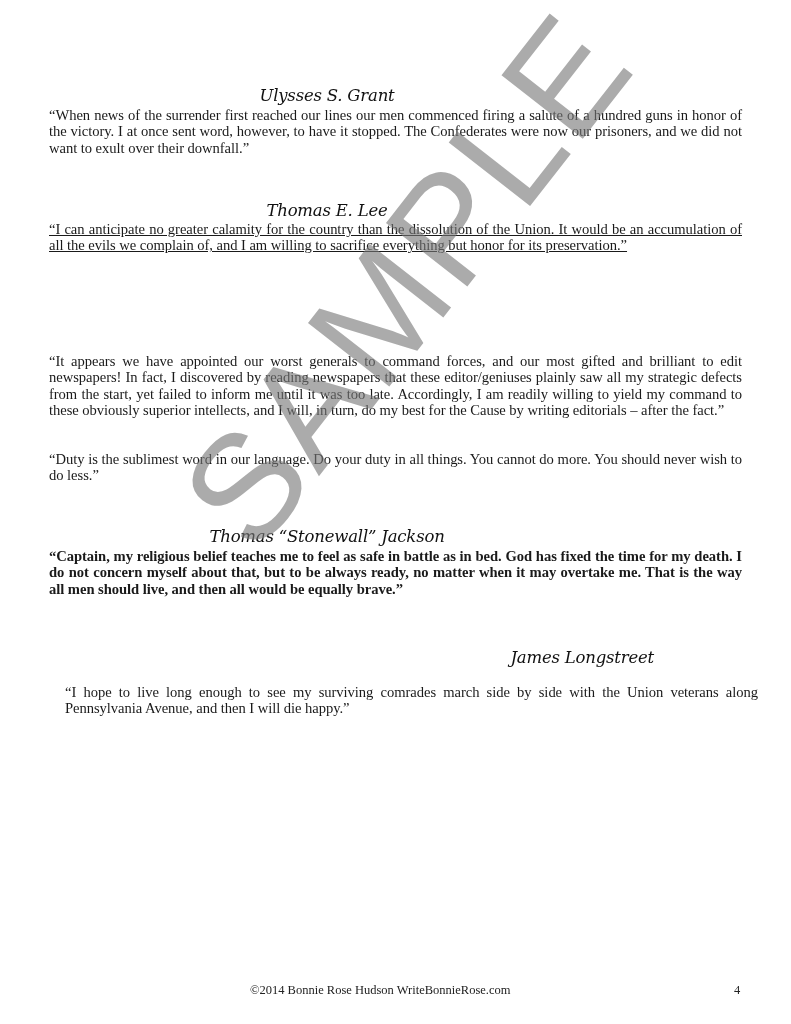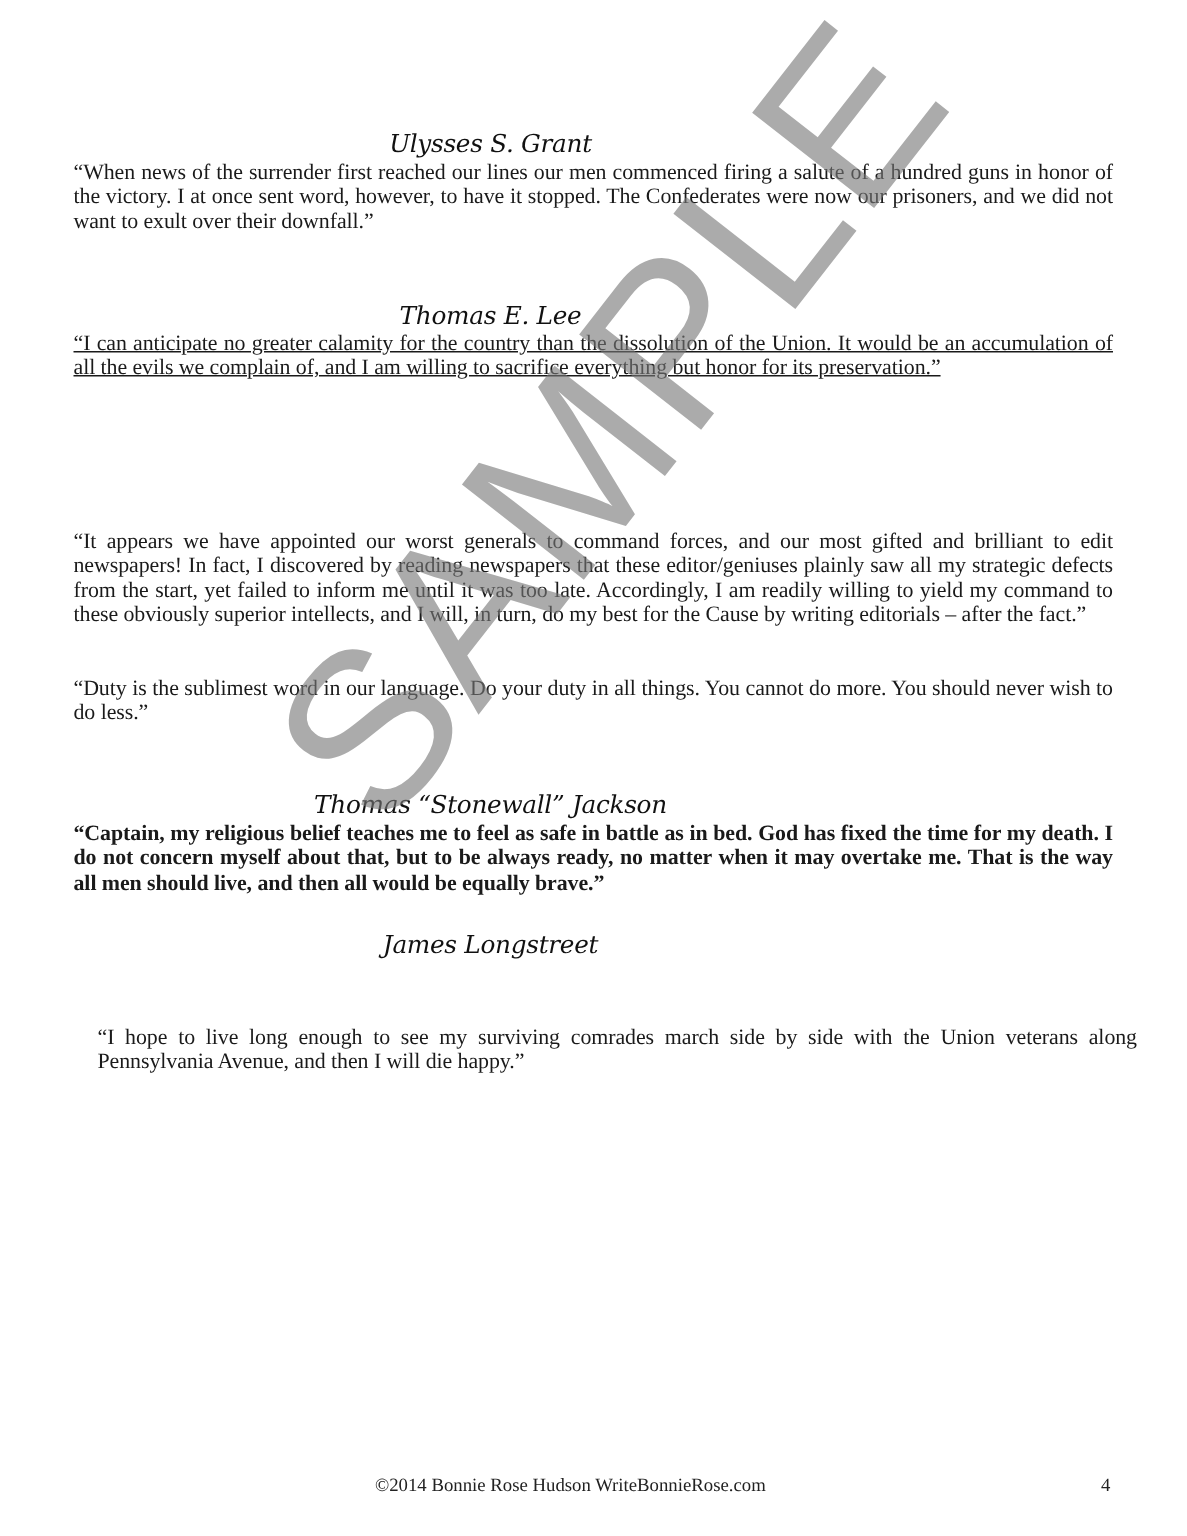--- a/index.html
+++ b/index.html
@@ -89,21 +89,21 @@
   <p class="para" style="top:107px; margin:0;">“When news of the surrender first reached our lines our men commenced firing a salute of a hundred guns in honor of the victory. I at once sent word, however, to have it stopped. The Confederates were now our prisoners, and we did not want to exult over their downfall.”</p>
 
   <div class="heading" style="top:201px;">Thomas E. Lee</div>
   <p class="para" style="top:221px; margin:0;text-decoration:underline;">“I can anticipate no greater calamity for the country than the dissolution of the Union. It would be an accumulation of all the evils we complain of, and I am willing to sacrifice everything but honor for its preservation.”</p>
   <p class="para" style="top:353px; margin:0;">“It appears we have appointed our worst generals to command forces, and our most gifted and brilliant to edit newspapers! In fact, I discovered by reading newspapers that these editor/geniuses plainly saw all my strategic defects from the start, yet failed to inform me until it was too late. Accordingly, I am readily willing to yield my command to these obviously superior intellects, and I will, in turn, do my best for the Cause by writing editorials – after the fact.”</p>
   <p class="para" style="top:451px; margin:0;">“Duty is the sublimest word in our language. Do your duty in all things. You cannot do more. You should never wish to do less.”</p>
 
   <div class="heading" style="top:527px;">Thomas “Stonewall” Jackson</div>
   <p class="para" style="top:548px; margin:0;font-weight:bold;">“Captain, my religious belief teaches me to feel as safe in battle as in bed. God has fixed the time for my death. I do not concern myself about that, but to be always ready, no matter when it may overtake me. That is the way all men should live, and then all would be equally brave.”</p>
 
-  <div class="heading" style="top:620px;">James Longstreet</div>
+  <div class="heading" style="top:648px;text-align:right;">James Longstreet</div>
   <p class="para" style="top:668px; margin:16px;">“I hope to live long enough to see my surviving comrades march side by side with the Union veterans along Pennsylvania Avenue, and then I will die happy.”</p>
 
   <div class="watermark">SAMPLE</div>
 
   <div class="footer">
     <span class="footer-text">©2014 Bonnie Rose Hudson WriteBonnieRose.com</span>
     <span class="page-number">4</span>
   </div>
 </div>
 

